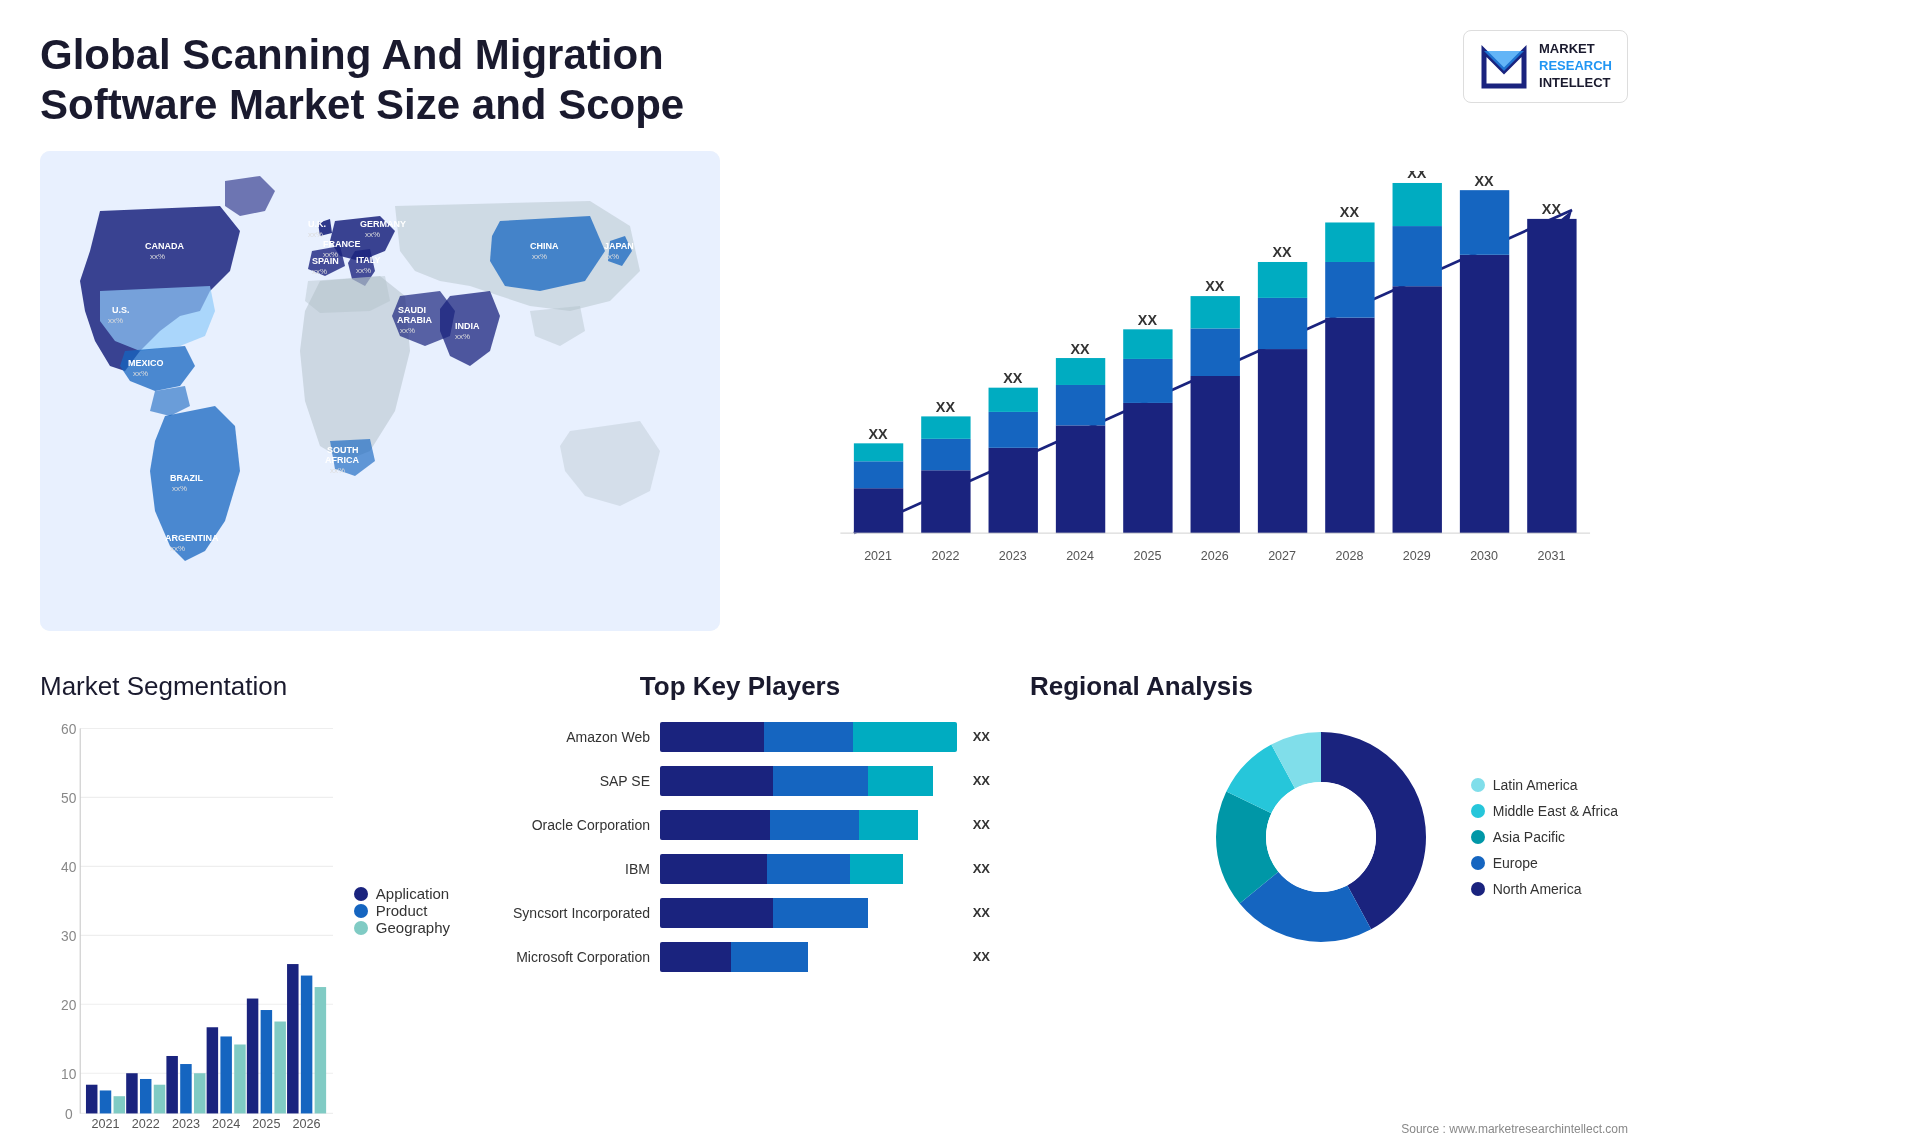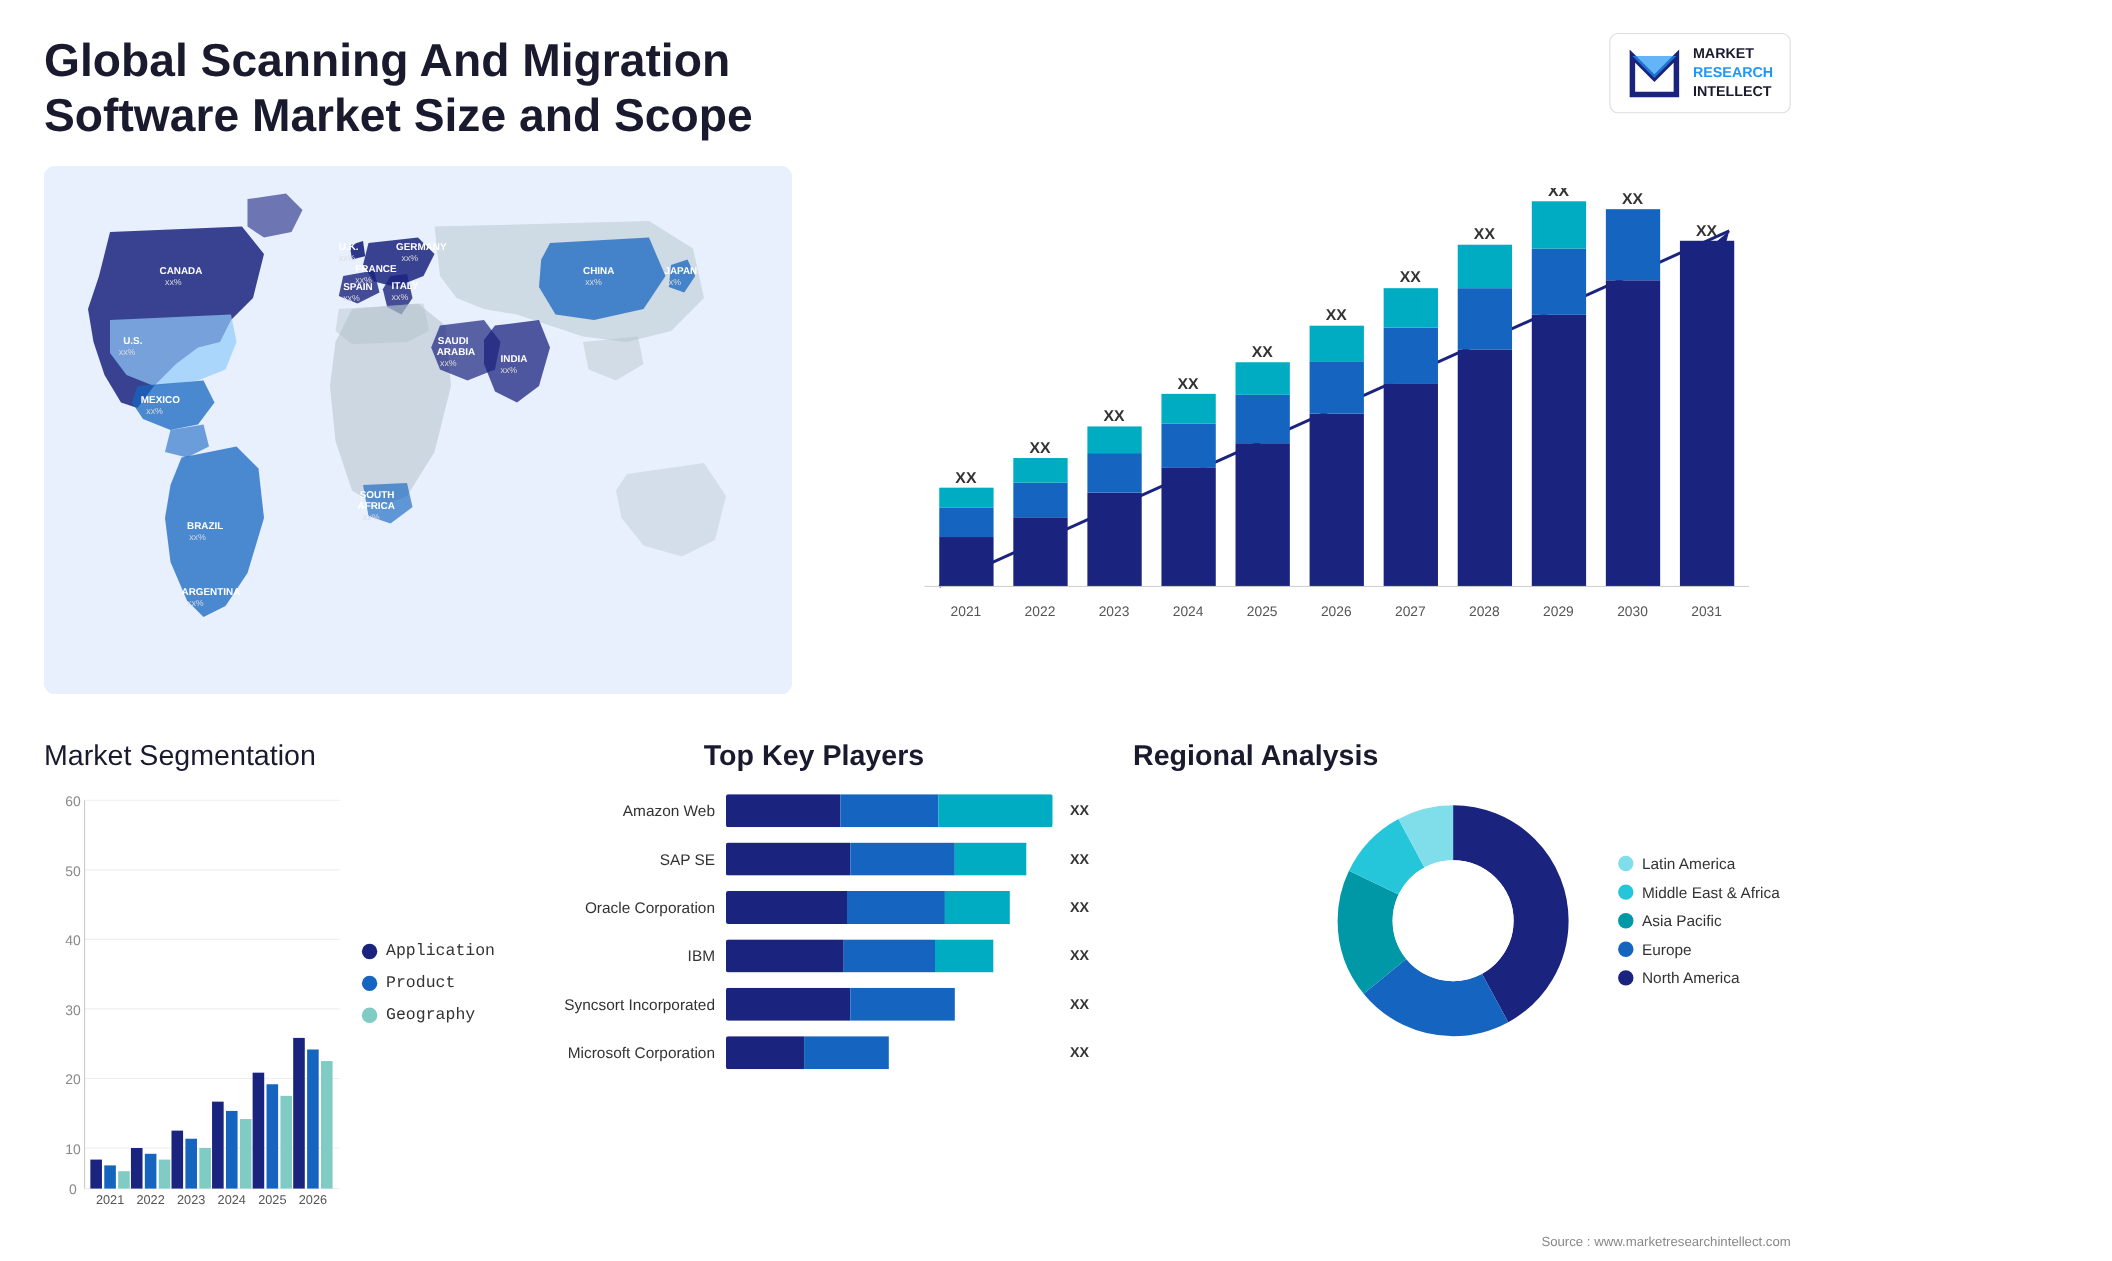--- a/index.html
+++ b/index.html
@@ -125,23 +125,21 @@
       align-items: center;
     }
 
     .segment-chart {
       flex: 1;
     }
 
     .segment-legend {
       display: flex;
       flex-direction: column;
-      gap: 12px;
       padding-bottom: 30px;
-      font-family: Liberation Mono, monospace;
     }
 
     .legend-item {
       display: flex;
       align-items: center;
       gap: 8px;
       font-size: 15px;
       color: #333;
     }
 

